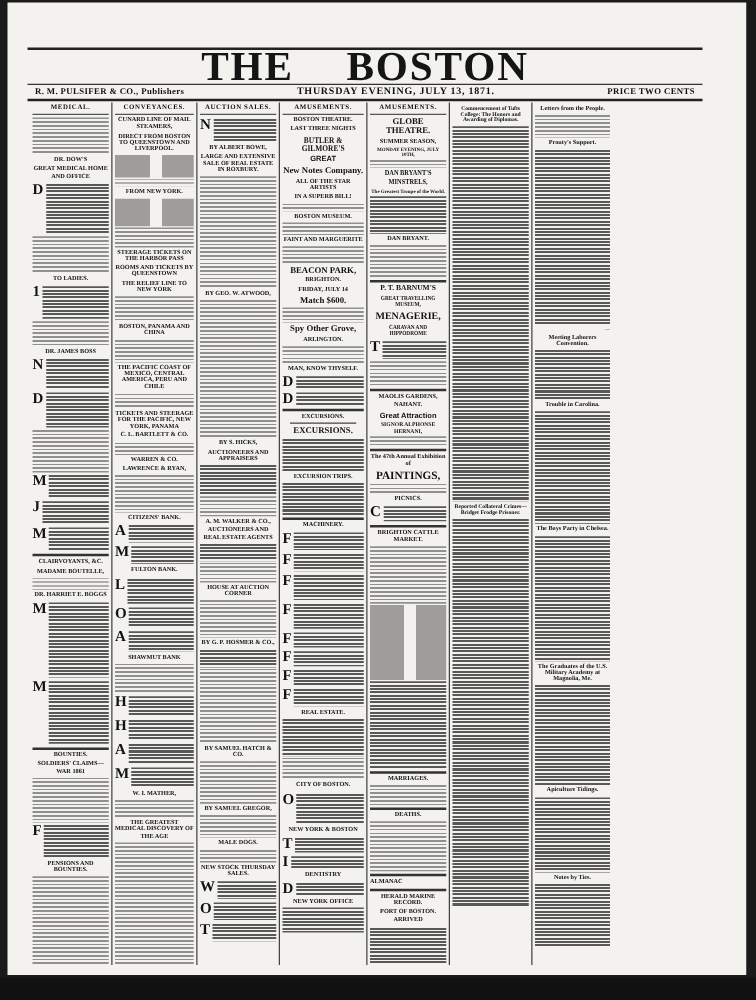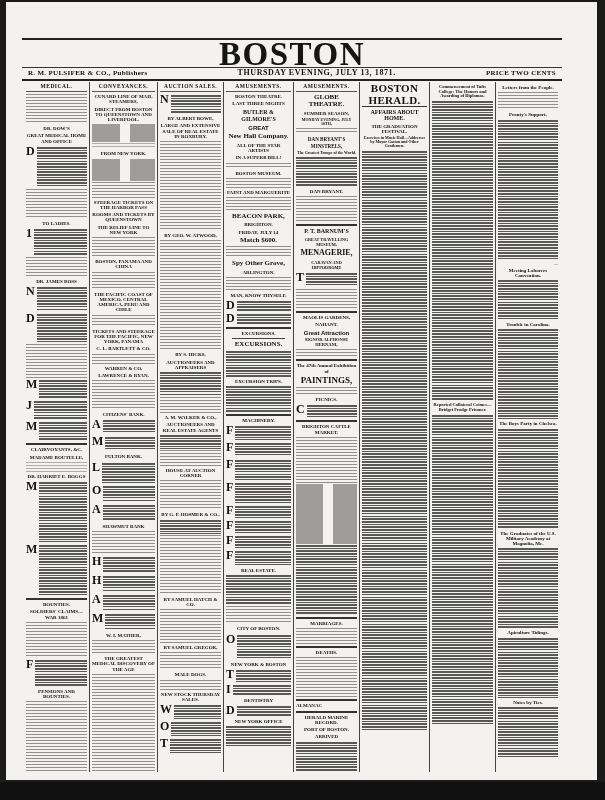--- a/index.html
+++ b/index.html
@@ -70,20 +70,21 @@
   .boston-herald-head { font-size:11px; font-weight:bold; text-align:center; text-transform:uppercase; border-bottom:1px solid #333; letter-spacing:0.3px; }
 </style>
 </head>
 <body>
 
 <div class="page"></div>
 <div class="bottom-black"></div>
 
 <div class="rule-top"></div>
 <div class="masthead">
+  <span>THE</span>
   <span>BOSTON</span>
 </div>
 <div class="rule-mid"></div>
 <div class="dateline">
   <span style="text-transform:none;">R. M. PULSIFER &amp; CO., Publishers</span>
   <span class="center">THURSDAY EVENING, JULY 13, 1871.</span>
   <span>PRICE TWO CENTS</span>
 </div>
 <div class="rule-bot"></div>
 
@@ -265,21 +266,21 @@
         <div class="txt dense" style="--h:14px"></div>
       </div>
   </div>
 
   <div class="col" style="width:70px;">
     <div class="col-head">AMUSEMENTS.</div>
     <div class="hd s">BOSTON THEATRE.</div>
     <div class="hd s">LAST THREE NIGHTS</div>
     <div class="hd m cond">BUTLER &amp; GILMORE'S</div>
     <div class="hd s sans" style="font-size:6px">GREAT</div>
-    <div class="hd m" style="text-transform:none">New Hall Company.</div>
+    <div class="hd m" style="text-transform:none">New Notes Company.</div>
     <div class="hd s">ALL OF THE STAR ARTISTS</div>
     <div class="hd s">IN A SUPERB BILL!</div>
     <div class="txt" style="--h:6px"></div>
     <div class="hd s">BOSTON MUSEUM.</div>
     <div class="txt" style="--h:10px"></div>
     <div class="hd s">FAINT AND MARGUERITE</div>
     <div class="txt" style="--h:14px"></div>
     <div class="hd m">BEACON PARK,</div>
     <div class="hd s">BRIGHTON.</div>
     <div class="hd s">FRIDAY, JULY 14</div>
@@ -414,27 +415,20 @@
     <div class="sep thick"></div>
     <div class="hd s" style="text-align:left">ALMANAC</div>
     <div class="sep thick"></div>
     <div class="hd s">HERALD MARINE RECORD.</div>
     <div class="hd s">PORT OF BOSTON.</div>
     <div class="hd s">ARRIVED</div>
     <div class="txt dense" style="--h:30px"></div>
 
   </div>
 
-  <div class="col" style="width:70px;">
-    <div class="boston-herald-head">BOSTON HERALD.</div>
-    <div class="hd s" style="font-size:6px">AFFAIRS ABOUT HOME.</div>
-    <div class="hd s">THE GRADUATION FESTIVAL.</div>
-    <div class="hd s" style="text-transform:none; font-size:4px">Exercises in Music Hall—Addresses by Mayor Gaston and Other Gentlemen.</div>
-    <div class="txt dense" style="--h:580px"></div>
-  </div>
 
   <div class="col" style="width:66px;">
     <div class="hd s" style="text-transform:none; font-size:4.5px; margin-top:3px">Commencement of Tufts College: The Honors and Awarding of Diplomas.</div>
     <div class="txt dense" style="--h:300px"></div>
     <div class="hd s" style="text-transform:none; font-size:4.5px">Reported Collateral Crimes—Bridget Frodge Prisoner.</div>
     <div class="txt dense" style="--h:310px"></div>
   </div>
 
   <div class="col" style="width:64px;">
     <div class="hd s" style="text-transform:none; font-size:5px; margin-top:3px">Letters from the People.</div>

